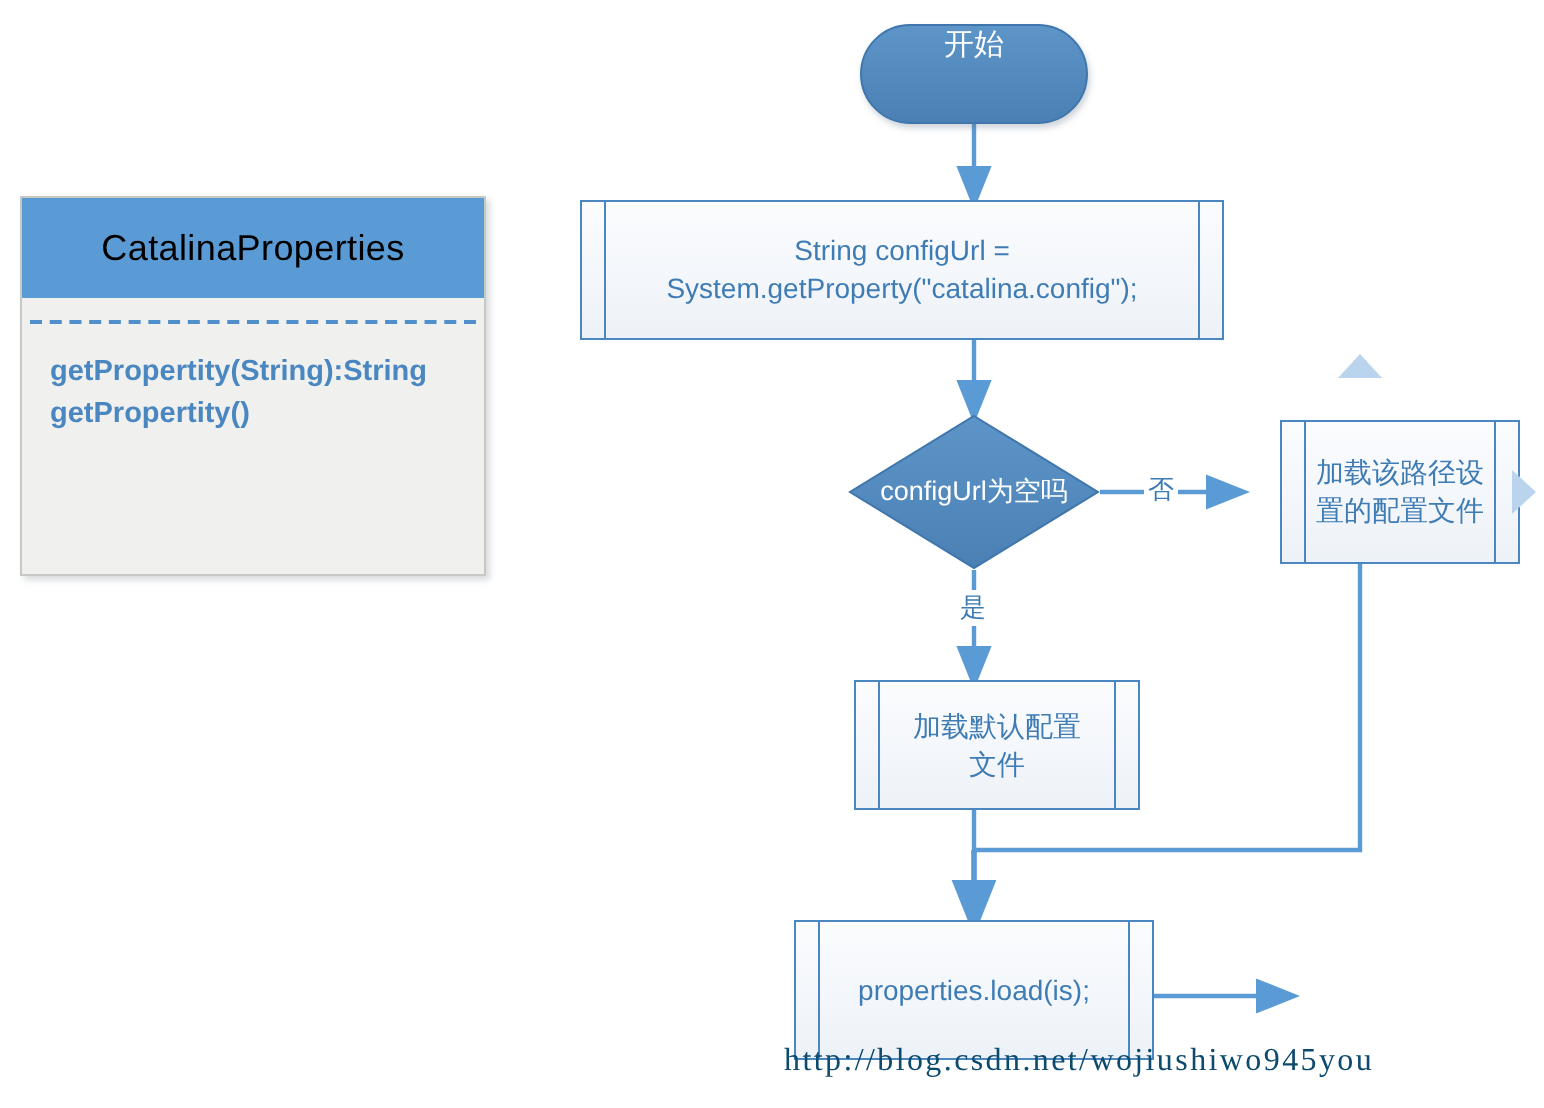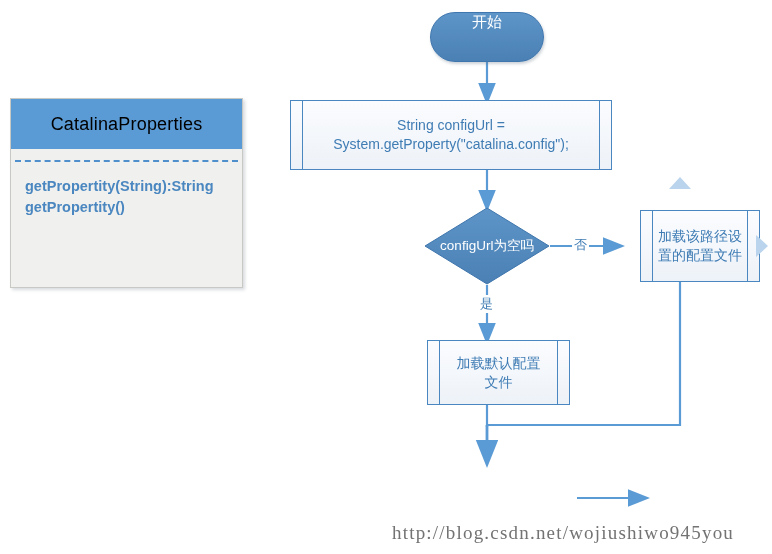--- a/index.html
+++ b/index.html
@@ -128,23 +128,23 @@
   }
 
   
   .tri { position: absolute; }
 
   
   .watermark {
     position: absolute;
     left: 392px;
     top: 522px;
-    color: #737373;
+    color: #0c4a6e;
     font-family: "Liberation Serif", "DejaVu Serif", serif;
-    font-size: 19px;
+    font-size: 16px;
     letter-spacing: 1.2px;
     white-space: nowrap;
     user-select: none;
   }
 </style>
 </head>
 <body>
 
 <div id="canvas">
 
@@ -215,20 +215,25 @@
 
   <div class="subproc" style="left:427px; top:340px; width:143px; height:65px;">
     <span class="bar-l"></span>
     <span class="bar-r"></span>
     <span class="txt" style="padding:0 14px;">
       <span>加载默认配置</span><br>
       <span>文件</span>
     </span>
   </div>
 
+  <div class="subproc" style="left:397px; top:460px; width:180px; height:70px;">
+    <span class="bar-l"></span>
+    <span class="bar-r"></span>
+    <span class="txt">properties.load(is);</span>
+  </div>
 
 
   <svg class="tri" style="left:668px; top:176px;" width="24" height="14">
     <polygon points="12,1 23,13 1,13" fill="#b9d4ec"></polygon>
   </svg>
   <svg class="tri" style="left:755px; top:234px;" width="14" height="24">
     <polygon points="1,1 13,12 1,23" fill="#b9d4ec"></polygon>
   </svg>
 
   <div class="watermark">http://blog.csdn.net/wojiushiwo945you</div>

